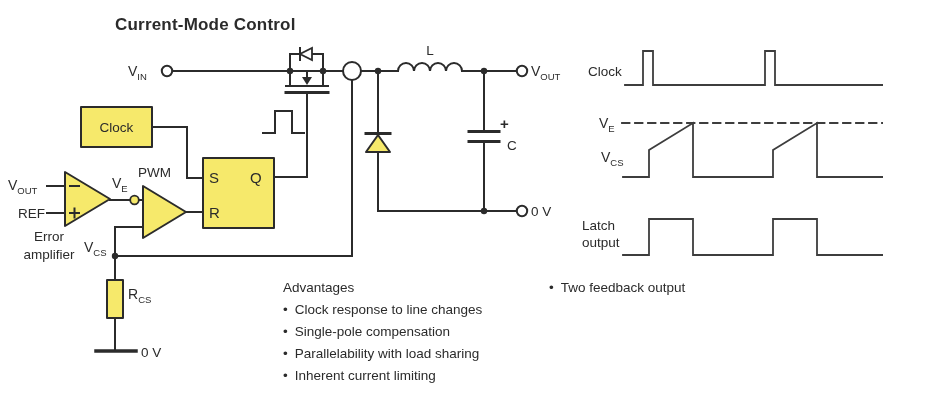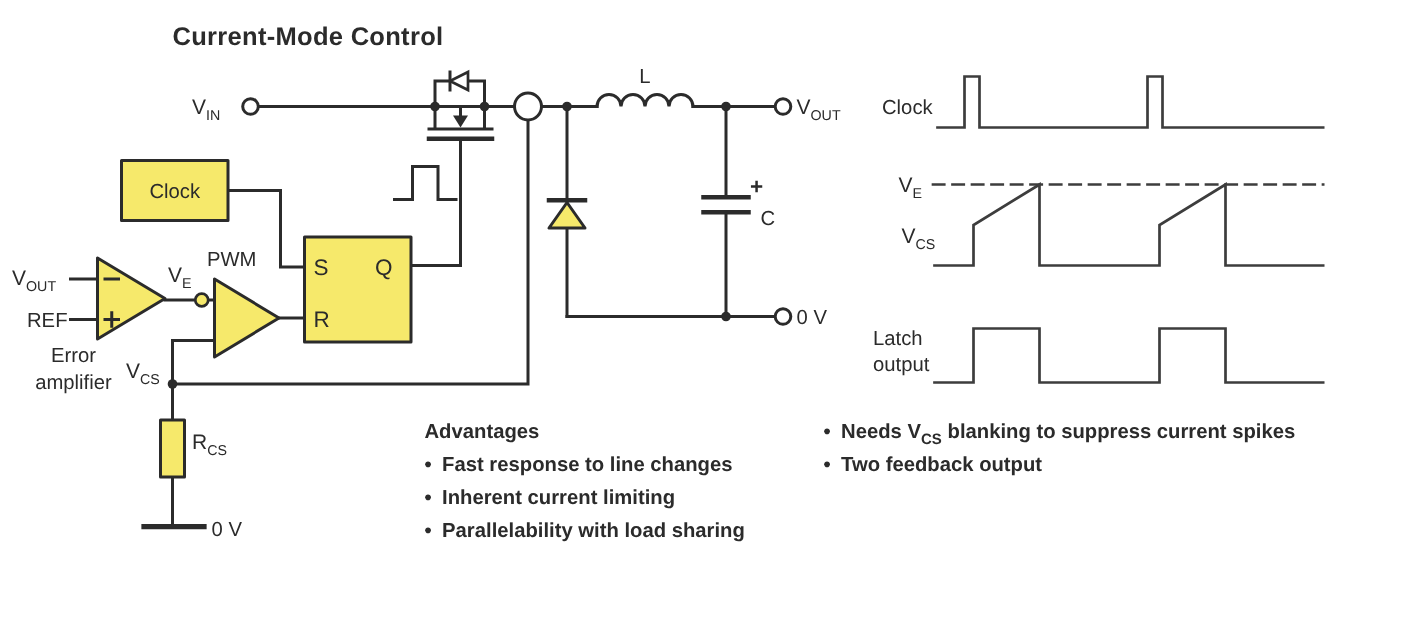--- a/index.html
+++ b/index.html
@@ -8,21 +8,21 @@
     font-family:"Liberation Sans",sans-serif;color:#2b2b2b;overflow:hidden;
   }
   .canvas svg{position:absolute;left:0;top:0;}
   svg text{font-family:"Liberation Sans",sans-serif;fill:#2b2b2b;}
   .t-title{font-size:17px;font-weight:bold;letter-spacing:0.2px;}
   .t-lbl{font-size:13.5px;}
   .t-lbl14{font-size:14px;}
   .t-latch{font-size:15px;}
   .t-sub{font-size:9.5px;}
   .t-plus{font-size:15px;font-weight:bold;}
-  .list{position:absolute;font-size:13.5px;line-height:22px;white-space:nowrap;font-weight:bold;}
+  .list{position:absolute;font-size:13.5px;line-height:22px;white-space:nowrap;}
   .list-title{margin:0;}
   .list ul{list-style:none;margin:0;padding:0;}
   .bullet{display:inline-block;margin-right:7px;}
   .list sub{font-size:10px;line-height:0;}
 </style>
 </head>
 <body>
 
 <div class="canvas">
 
@@ -135,26 +135,26 @@
     <text class="t-lbl" x="588" y="76">Clock</text>
     <text class="t-lbl14" x="599" y="128"><tspan>V</tspan><tspan class="t-sub" dy="4">E</tspan></text>
     <text class="t-lbl14" x="601" y="162"><tspan>V</tspan><tspan class="t-sub" dy="4">CS</tspan></text>
     <text class="t-lbl" x="582" y="230">Latch</text>
     <text class="t-lbl" x="582" y="247">output</text>
   </svg>
 
   <div class="list" style="left:283px;top:277px;">
     <p class="list-title">Advantages</p>
     <ul>
-      <li><span class="bullet">•</span><span>Fast response to line changes</span></li>
+      <li><span class="bullet">•</span><span>Clock response to line changes</span></li>
+      <li><span class="bullet">•</span><span>Single-pole compensation</span></li>
+      <li><span class="bullet">•</span><span>Parallelability with load sharing</span></li>
       <li><span class="bullet">•</span><span>Inherent current limiting</span></li>
-      <li><span class="bullet">•</span><span>Parallelability with load sharing</span></li>
     </ul>
   </div>
 
   <div class="list" style="left:549px;top:277px;">
     <ul>
-      <li><span class="bullet">•</span><span>Needs V</span><sub>CS</sub><span> blanking to suppress current spikes</span></li>
       <li><span class="bullet">•</span><span>Two feedback output</span><sub></sub><span></span></li>
     </ul>
   </div>
 
 </div>
 
 </body></html>

